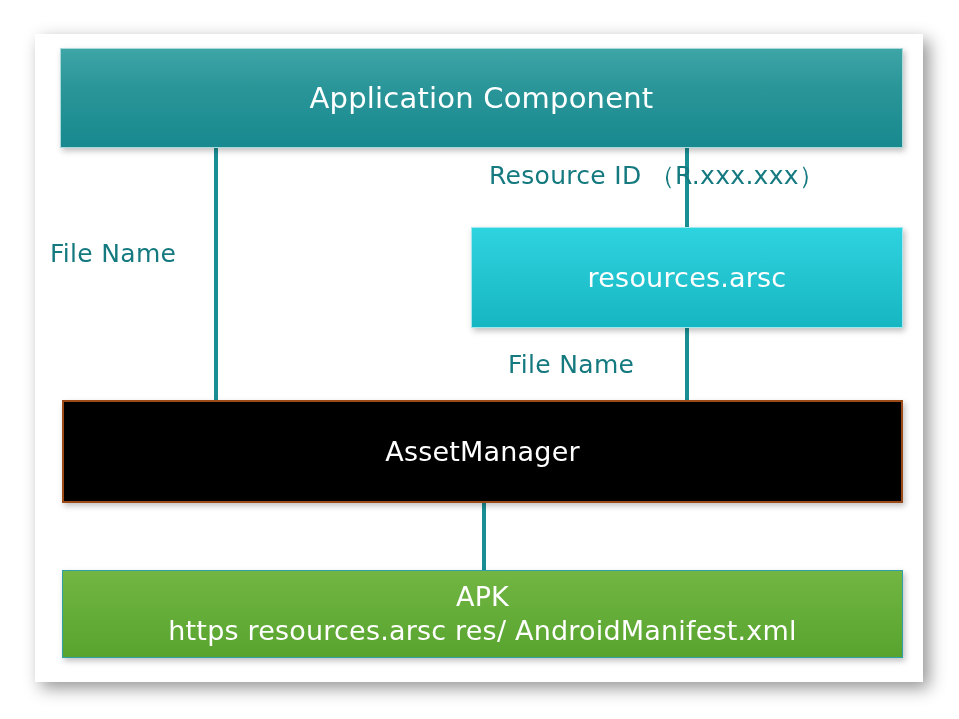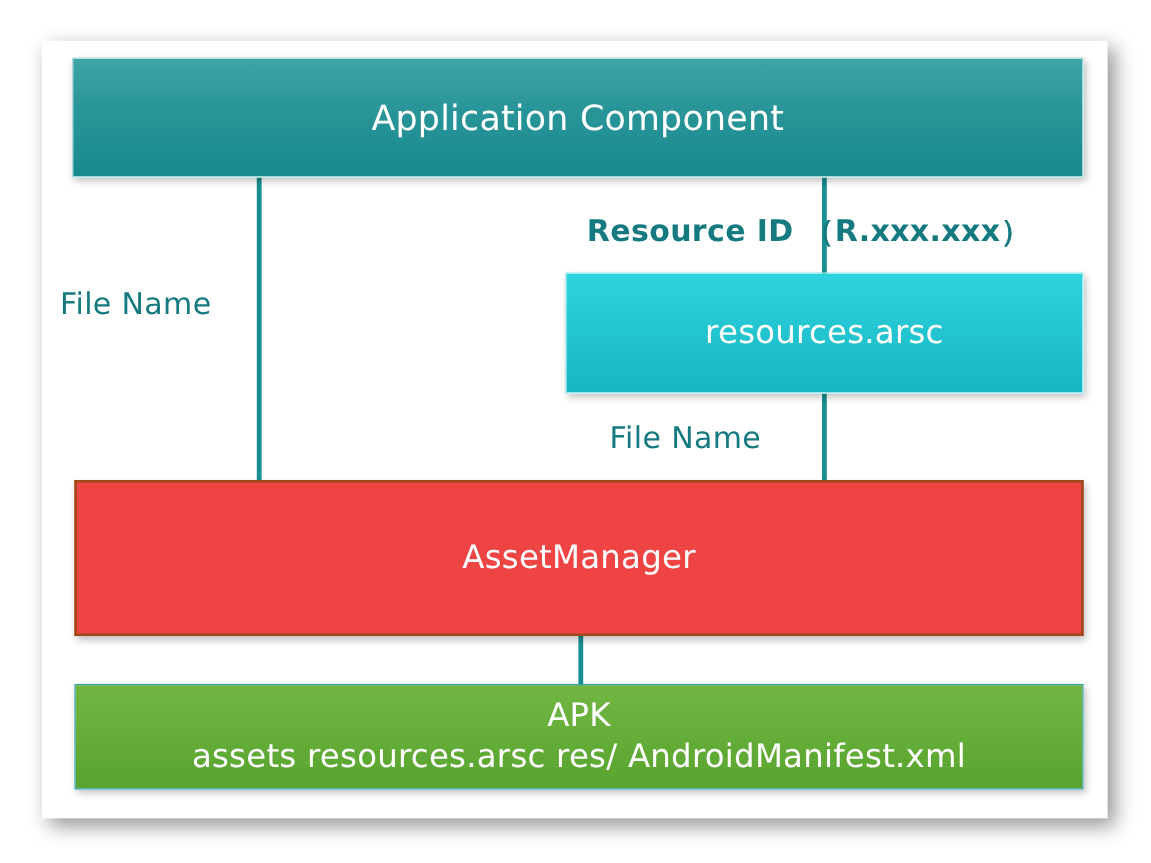--- a/index.html
+++ b/index.html
@@ -63,22 +63,22 @@
     background: linear-gradient(180deg, #2ed3e0 0%, #25c7d3 40%, #16b7c2 100%);
     border: 1px solid #9fe8ee;
     box-shadow: 2px 3px 6px rgba(0,0,0,0.25);
     font-size: 27px;
   }
 
   .node-assetmanager {
     left: 62px;
     top: 400px;
     width: 841px;
-    height: 130px;
-    background: #ef4444;
+    height: 103px;
+    background: #000000;
     border: 2px solid #9c4a18;
     box-shadow: 2px 3px 6px rgba(0,0,0,0.25);
     font-size: 27px;
   }
 
   .node-apk {
     left: 62px;
     top: 570px;
     width: 841px;
     height: 88px;
@@ -92,21 +92,21 @@
 
   
   .edge-label {
     position: absolute;
     color: #157a80;
     font-size: 25px;
     white-space: nowrap;
     letter-spacing: 0.3px;
   }
   .label-filename-left { left: 50px; top: 239px; }
-  .label-resourceid    { left: 489px; top: 176px; font-weight: bold; }
+  .label-resourceid    { left: 489px; top: 159px; }
   .label-filename-mid  { left: 508px; top: 350px; }
 
   
   .arrows {
     position: absolute;
     left: 0;
     top: 0;
     width: 959px;
     height: 719px;
     pointer-events: none;
@@ -154,21 +154,21 @@
   <div class="node node-arsc">
     <span>resources.arsc</span>
   </div>
 
   <div class="node node-assetmanager">
     <span>AssetManager</span>
   </div>
 
   <div class="node node-apk">
     <span class="apk-line1">APK</span>
-    <span class="apk-line2">assets resources.arsc res/ AndroidManifest.xml</span>
+    <span class="apk-line2">https resources.arsc res/ AndroidManifest.xml</span>
   </div>
 
   <div class="edge-label label-filename-left">File Name</div>
 
   <div class="edge-label label-resourceid">Resource ID （R.xxx.xxx）</div>
 
   <div class="edge-label label-filename-mid">File Name</div>
 
 
 </div>

